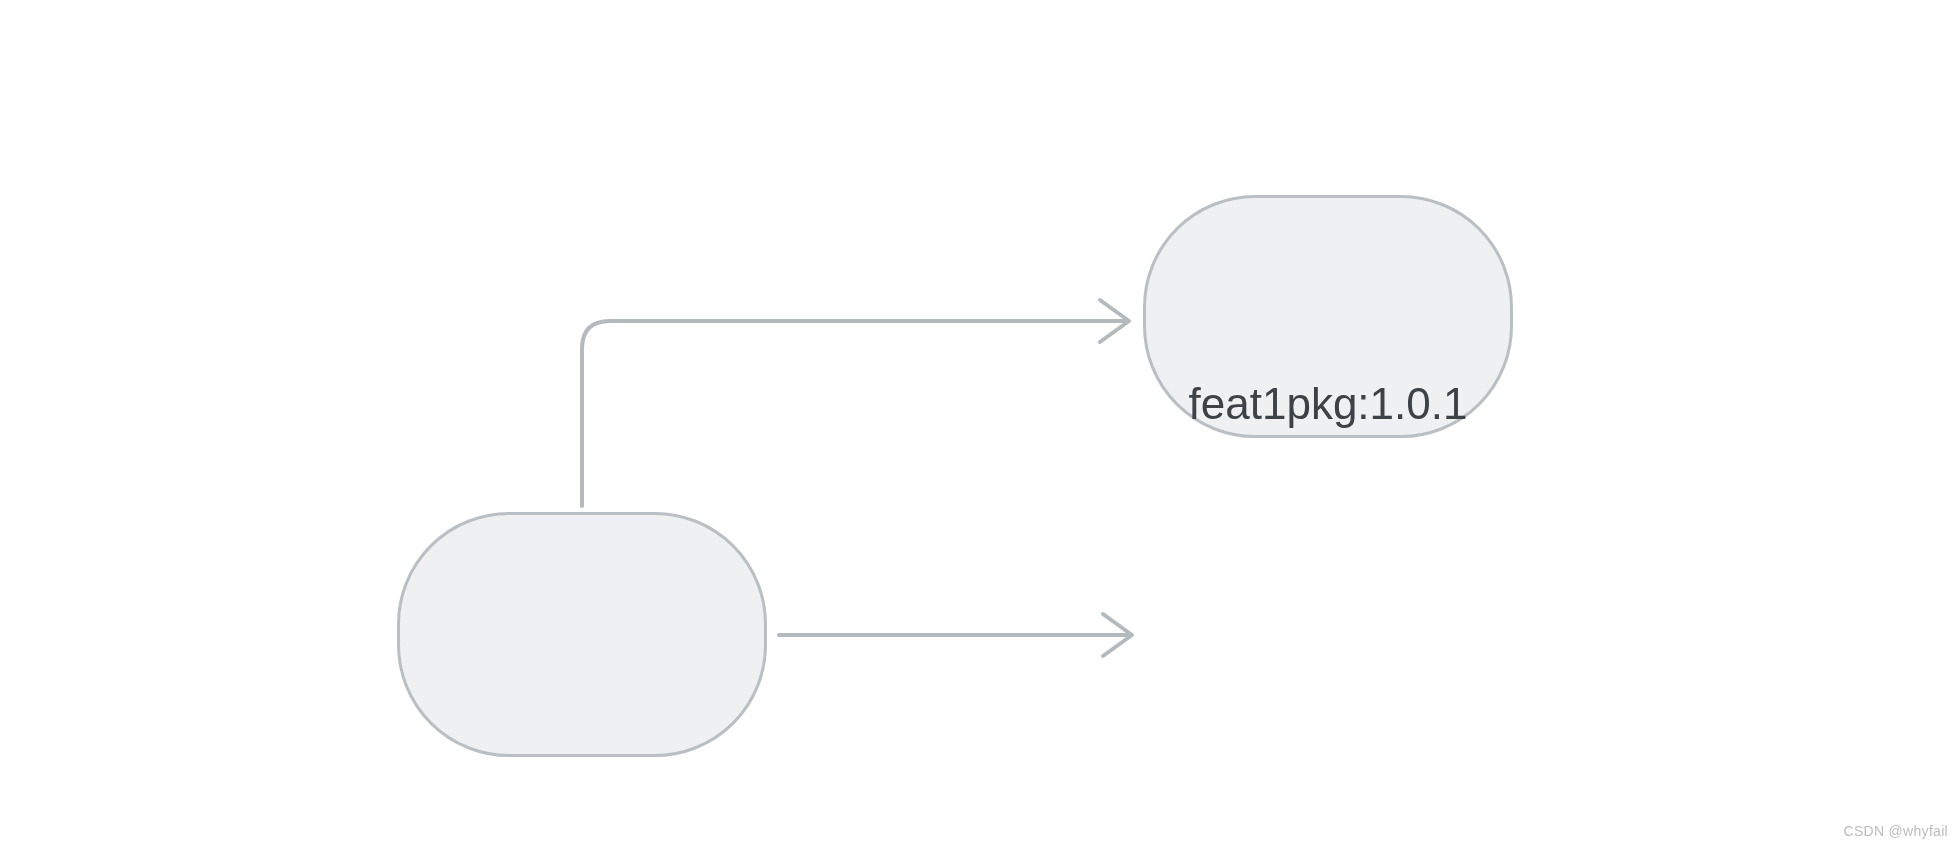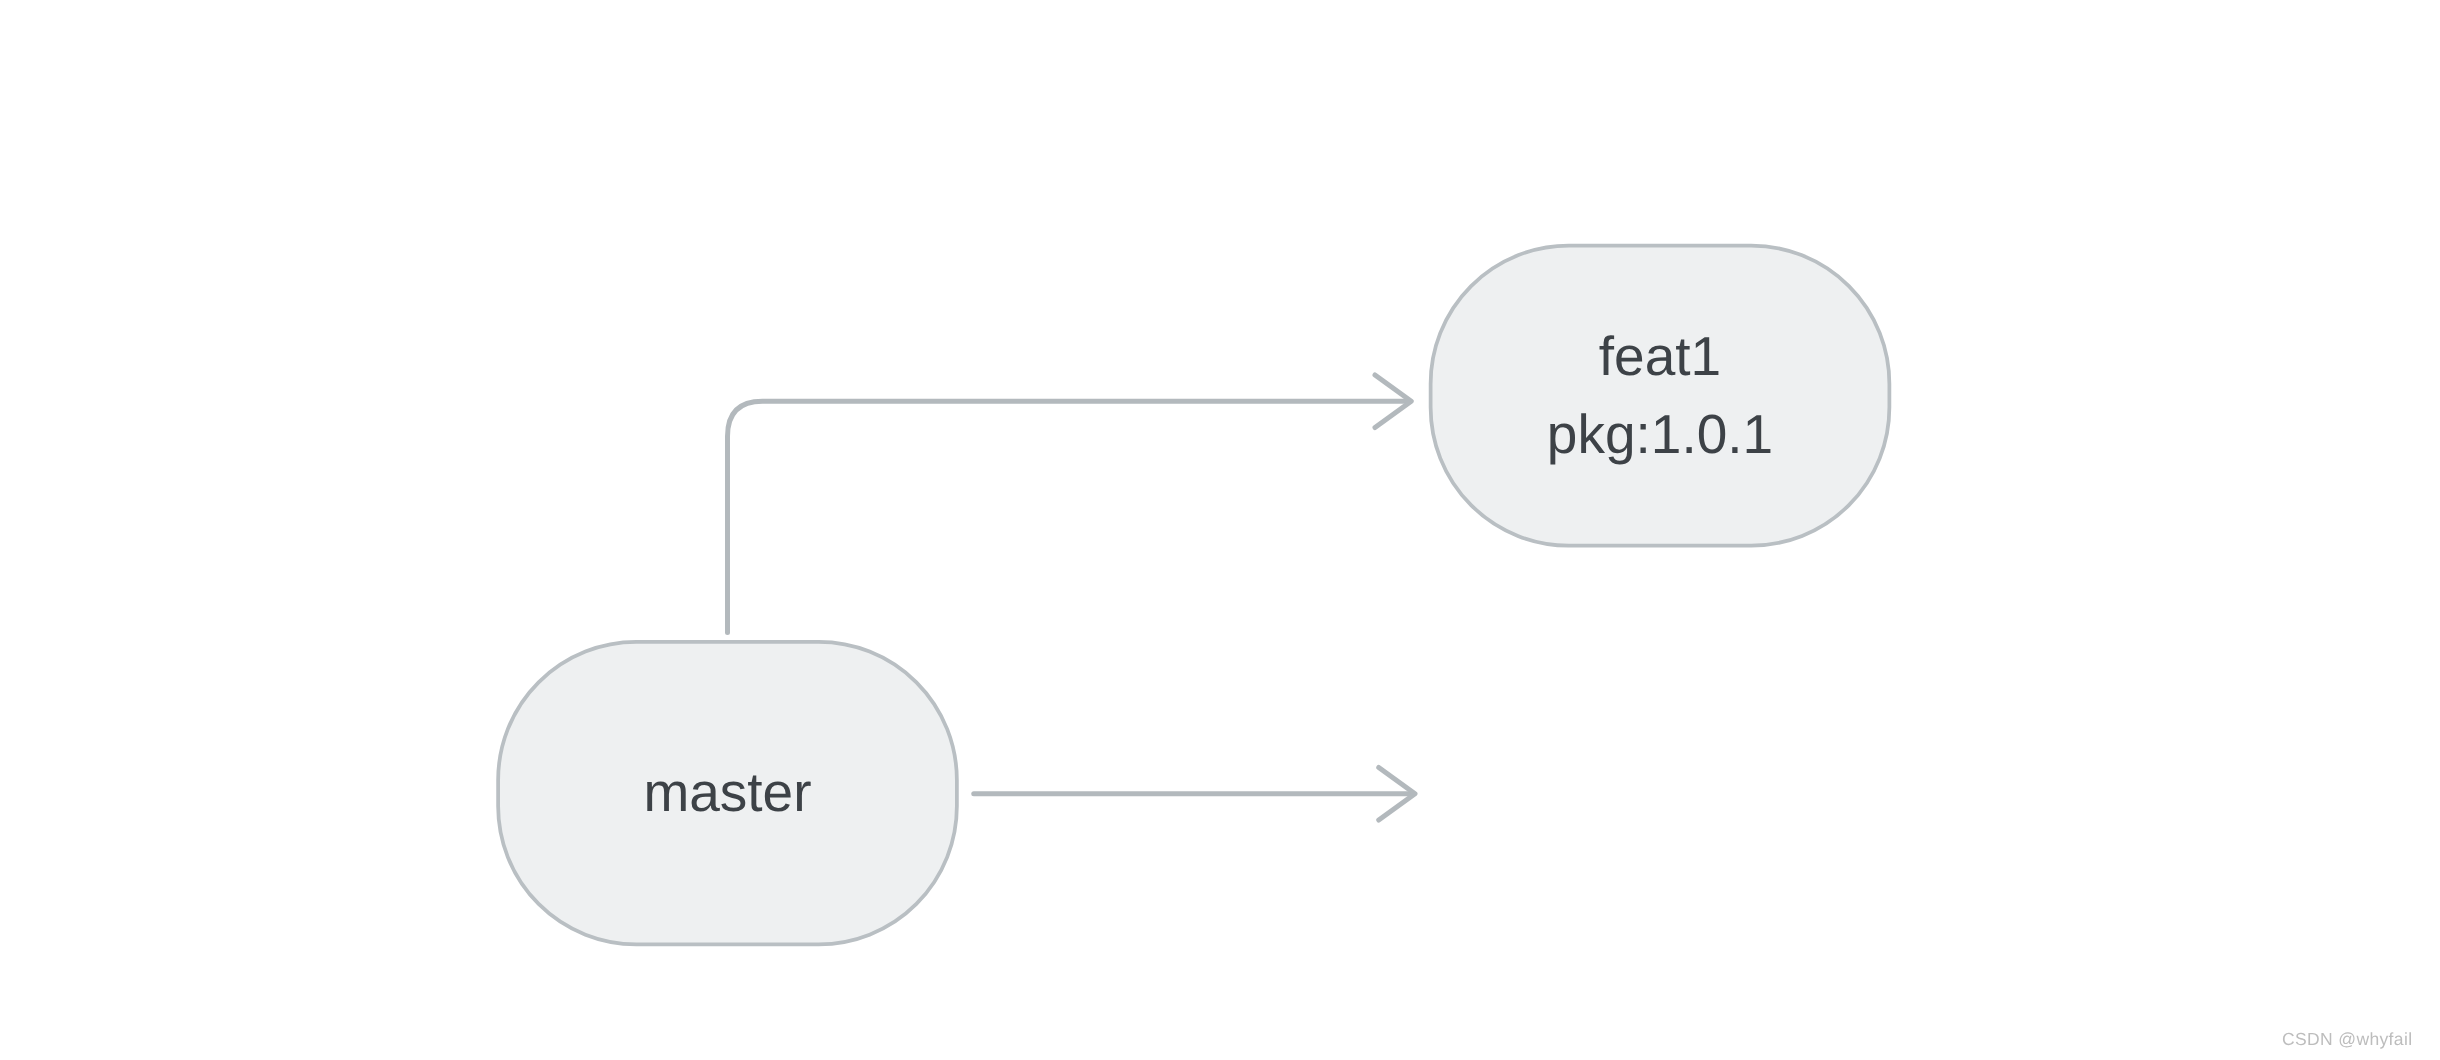--- a/index.html
+++ b/index.html
@@ -29,40 +29,40 @@
     stroke:var(--edge-color);
     stroke-width:4;
     fill:none;
     stroke-linecap:round;
     stroke-linejoin:round;
   }
   .node{
     position:absolute;
     box-sizing:border-box;
     display:flex;
-    flex-direction:column;
+    flex-direction:row;
     justify-content:center;
-    align-items:center;
+    align-items:flex-end;
     background:var(--node-fill);
     border:3px solid var(--node-border);
     border-radius:112px;
   }
   .node-master{left:397px;top:512px;width:370px;height:245px;}
   .node-feat1{left:1143px;top:195px;width:370px;height:243px;}
   .node-feat2{left:1147px;top:513px;width:368px;height:244px;}
   .node-title,.node-version{
     color:var(--text-color);
     font-size:44px;
     line-height:62px;
     text-align:center;
     white-space:nowrap;
   }
   .watermark{
     position:absolute;
-    right:22px;
+    right:4px;
     bottom:9px;
     font-size:14px;
     color:var(--watermark-color);
     letter-spacing:0.3px;
     text-align:center;
   }
 </style>
 </head>
 <body>
 
@@ -75,21 +75,20 @@
       <path class="edge" d="M1100 300 L1129 321 L1100 342"></path>
     </g>
 
     <g>
       <path class="edge" d="M779 635 L1129 635"></path>
       <path class="edge" d="M1103 614 L1132 635 L1103 656"></path>
     </g>
   </svg>
 
   <div class="node node-master">
-    <div class="node-title">master</div>
   </div>
 
   <div class="node node-feat1">
     <div class="node-title">feat1</div>
     <div class="node-version">pkg:1.0.1</div>
   </div>
 
 
   <div class="watermark">CSDN @whyfail</div>
 

